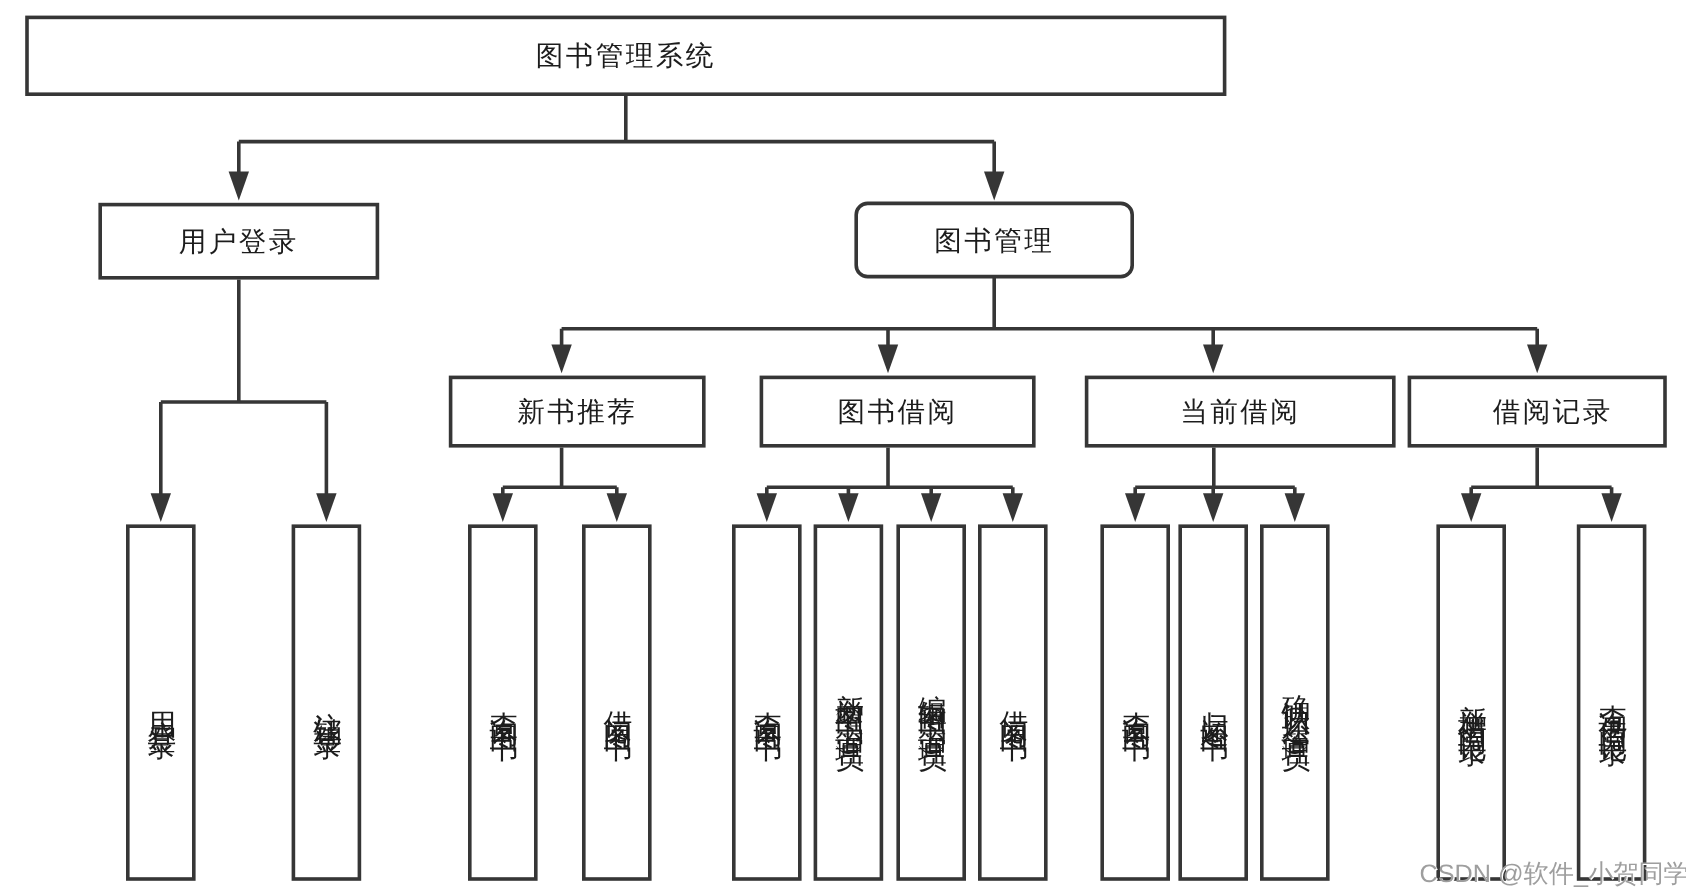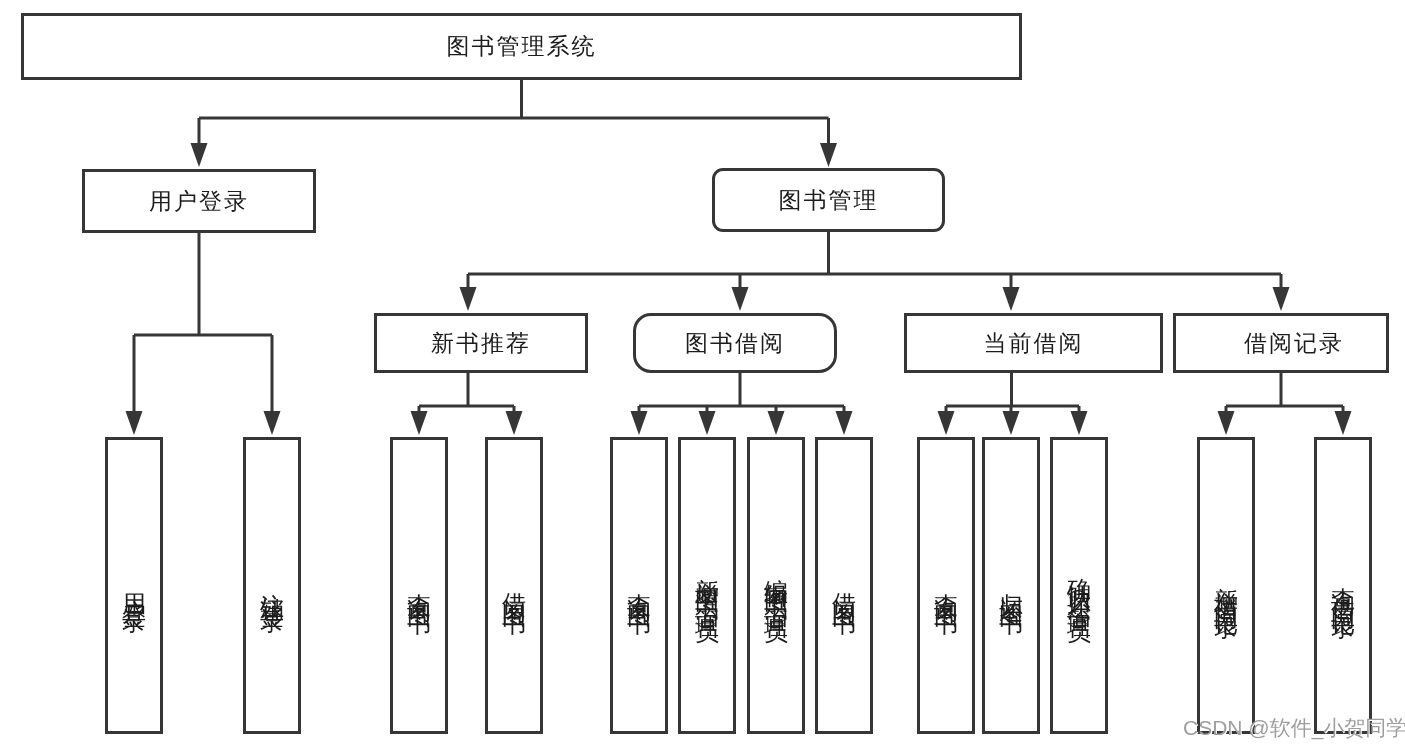--- a/index.html
+++ b/index.html
@@ -19,21 +19,21 @@
     display:flex;align-items:center;justify-content:center;
     color:#1c1c1c;
     z-index:1;
   }
   .hlabel{font-size:23px;letter-spacing:2px;white-space:nowrap;}
   .root-box{left:21px;top:13px;width:1001px;height:67px;}
   .l2-user-login{left:82px;top:169px;width:234px;height:64px;}
   .l2-book-mgmt{left:712px;top:168px;width:233px;height:64px;border-radius:11px;}
   .l3{top:313px;height:60px;}
   .l3-newbook{left:364px;width:214px;margin-left:10px;}
-  .l3-borrow{left:633px;width:204px;border-radius:18px;}
+  .l3-borrow{left:633px;width:230px;}
   .l3-current{left:904px;width:259px;}
   .l3-records{left:1173px;width:216px;padding-left:26px;}
   .leaf{top:437px;width:58px;height:297px;}
   .vtext{
     writing-mode:vertical-rl;
     font-size:24px;
     letter-spacing:6px;
     line-height:1;
     white-space:nowrap;
   }

